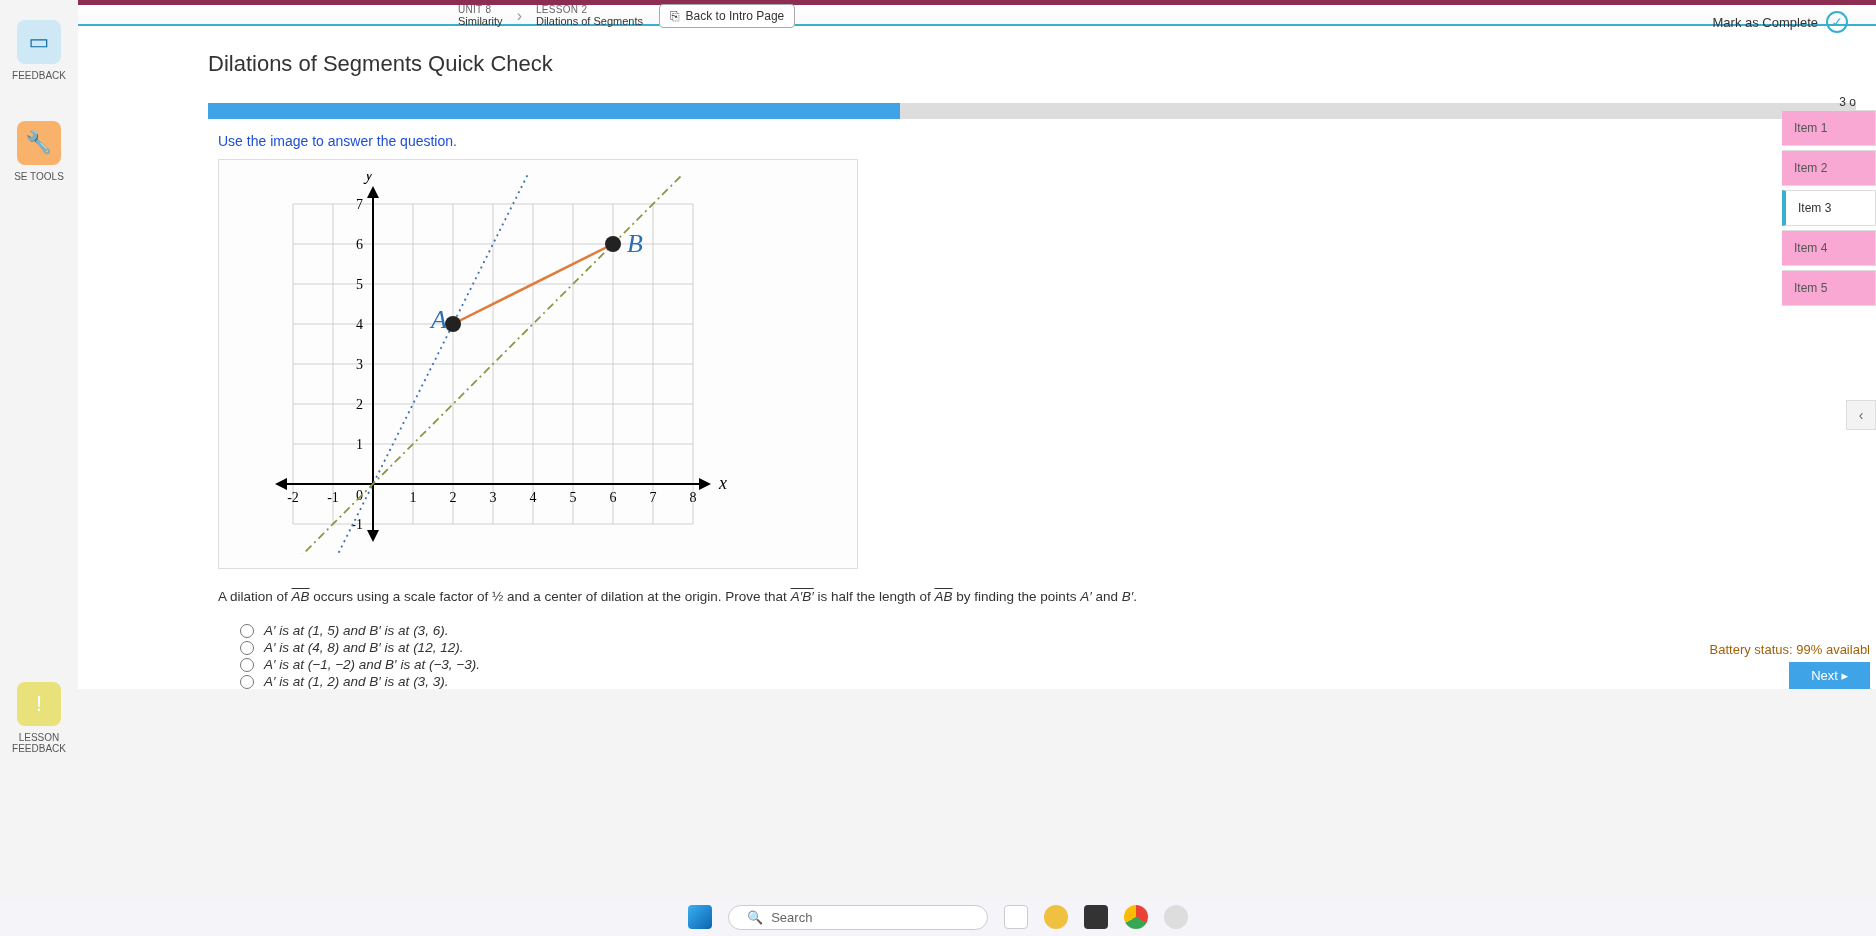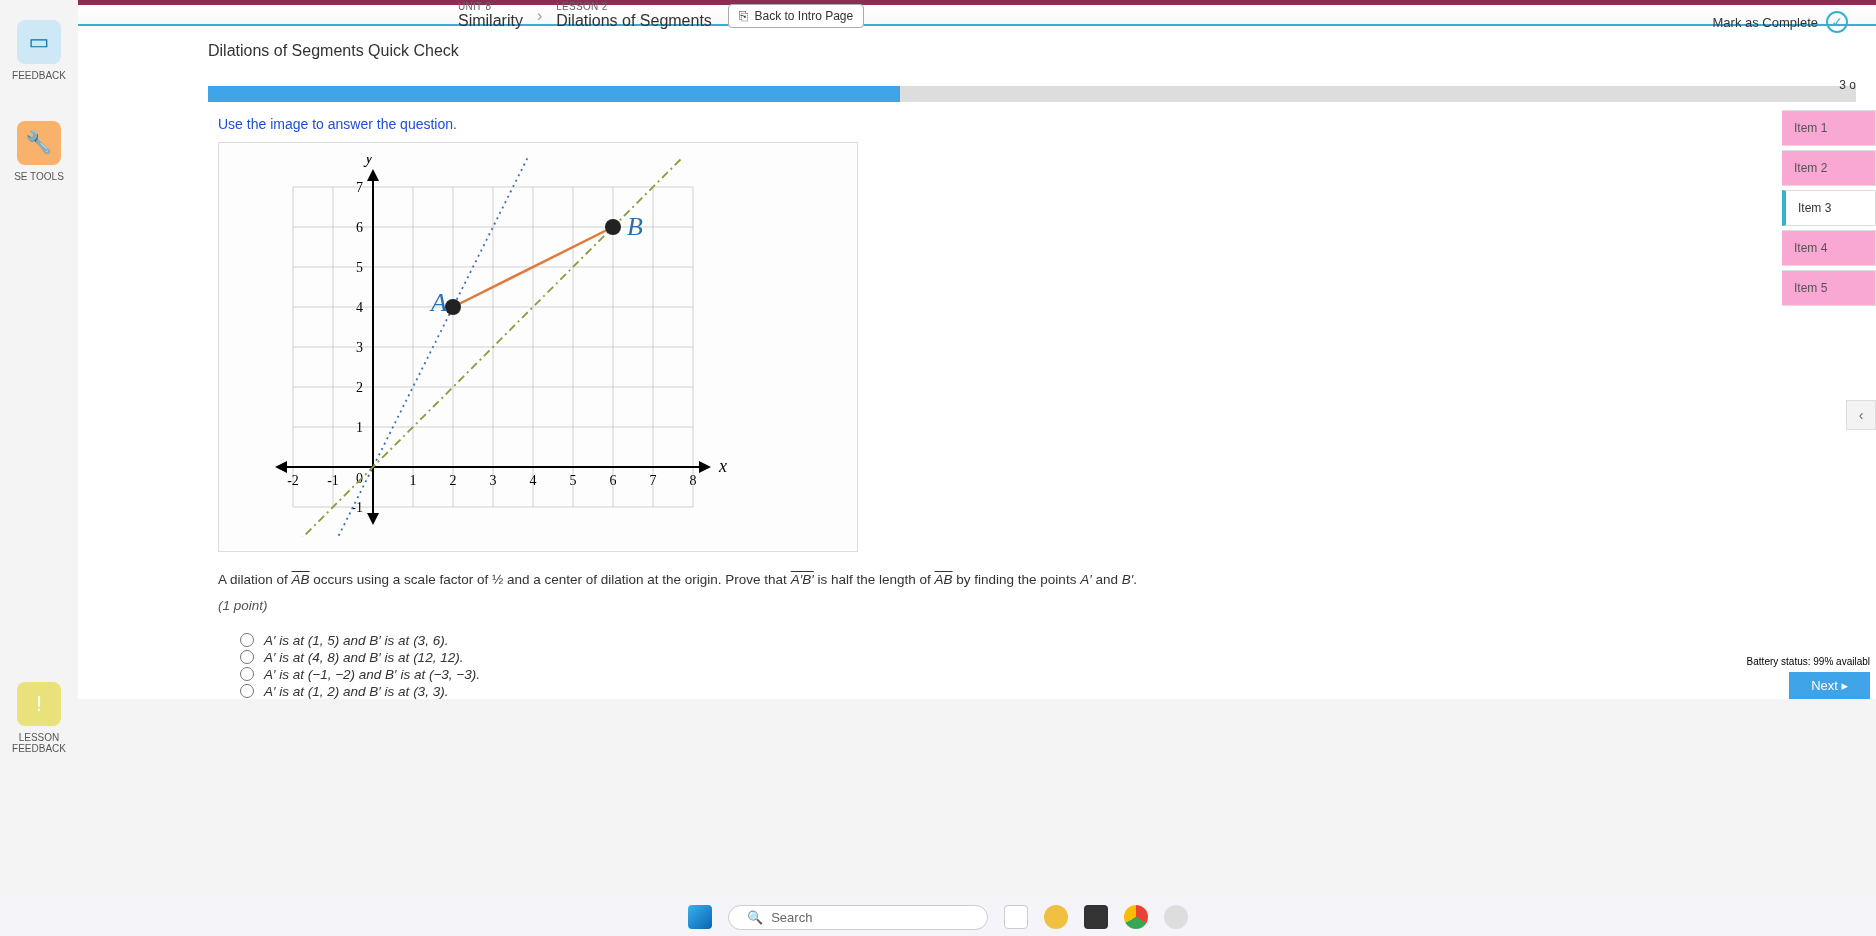--- a/index.html
+++ b/index.html
@@ -11,46 +11,46 @@
   .rail-icon.blue { background: #cfe8f5; color: #0b6fa4; }
   .rail-icon.orange { background: #f9b26b; color: #fff; }
   .rail-icon.gray { background: #e9e27a; color: #fff; }
   .rail-label { font-size: 10px; color: #555; text-align: center; }
   .collapse-btn { position:absolute; left:96px; top:400px; width:34px; height:34px; border-radius:50%; background:#fff; border:1px solid #ccc; display:flex; align-items:center; justify-content:center; color:#666; font-size:16px; cursor:pointer;}
 
   .page { position: absolute; left: 78px; top: 0; right: 0; background: #fff; border-radius: 0px; }
   .top-bar { display: flex; align-items: center; padding: 2px 20px 0 380px; height: 26px; border-top: 5px solid #8e2d52; border-bottom: 2px solid #36b0cf; position: relative; background: linear-gradient(#fff 0%, #f9f9f9 100%);}
   .bc-group { display: flex; flex-direction: column; line-height: 1.1; }
   .bc-small { font-size: 10px; color: #666; letter-spacing: .3px; }
-  .bc-main { font-size: 16px; color: #333; }
+  .bc-main { font-size: 11px; color: #333; }
   .bc-sep { font-size: 16px; color: #999; padding: 0 14px; }
   .intro-btn { margin-left: 16px; border:1px solid #aaa; padding: 4px 10px; font-size: 12px; border-radius: 4px; background: #fff; color: #333; display:flex; align-items:center; gap:6px; cursor:pointer;}
   .mark-complete { position: absolute; right: 28px; top: 6px; font-size: 13px; color: #333; display:flex; align-items:center; gap: 8px;}
   .check-circle { width:22px; height:22px; border:2px solid #36b0cf; border-radius:50%; display:inline-flex; align-items:center; justify-content:center; color:#36b0cf; font-size:14px;}
 
-  .title-row { padding: 16px 20px 8px 130px; font-size: 16px; color: #333; font-weight: 400;}
+  .title-row { padding: 25px 20px 8px 130px; font-size: 22px; color: #333; font-weight: 400;}
   .progress-wrap { margin: 18px 20px 0 130px; height: 16px; background: #ddd; position: relative; }
   .progress-fill { height:100%; width: 42%; background: #3fa3e8; }
   .prog-label { position: absolute; right: 0; bottom: 10px; font-size: 12px; color: #333;}
 
   .content { margin: 14px 120px 0 140px; background: #fff; position:relative;}
   .prompt { font-size: 14px; color: #1d4ed8; margin-bottom: 10px;}
   .graph-card { border: 1px solid #ddd; width: 640px; height: 410px; padding: 14px; background: #fdfdfd;}
   .qtext { font-size: 13.5px; color: #333; margin-top: 18px; line-height: 1.5; font-style: normal;}
   .qtext .points { font-style: italic; color:#555; display:block; margin-top:6px;}
   .options { margin: 16px 0 0 22px; display:flex; flex-direction:column; gap:2px;}
   .opt { display:flex; align-items:center; gap:10px; font-size: 13.5px; color:#333;}
   .opt input { width:14px; height:14px; }
 
   .item-nav { position:absolute; right:0px; top:110px; width:94px; display:flex; flex-direction:column; gap:4px;}
   .item-btn { background:#f9a8d4; border:1px solid #ddd; border-left:0; padding: 10px 12px; font-size:12px; color:#555; cursor:pointer; text-align:left;}
   .item-btn.active { background:#fff; border-left:4px solid #36b0cf; color:#333;}
   .item-nav .collapse-items { margin-top: 90px; background:#f3f3f3; border:1px solid #ddd; width:30px; height:30px; align-self:flex-end; display:flex; align-items:center; justify-content:center; font-size:14px; color:#666;}
 
-  .battery { position:absolute; right: 6px; bottom: 32px; font-size:10px; color:#000000;}
+  .battery { position:absolute; right: 6px; bottom: 32px; font-size:13px; color:#a16207;}
   .next-btn { position:absolute; right: 6px; bottom: 0px; background:#3fa3e8; color:#fff; padding:6px 22px; font-size:13px; border:0; cursor:pointer;}
   .taskbar { position:absolute; left:0; right:0; bottom:0; height:38px; background:rgba(245,245,250,.9); display:flex; align-items:center; justify-content:center; gap:16px;}
   .search-box { display:flex; align-items:center; gap:8px; background:#fff; border:1px solid #ccc; border-radius:20px; padding:4px 18px; font-size:13px; color:#666; width:260px;}
   .tb-icon { width:24px; height:24px; border-radius:4px; display:inline-block;}
 
   svg text { font-family: 'Times New Roman', serif; }
   .overline { text-decoration: overline; font-style: italic;}
   .mathit { font-style: italic; }
 </style>
 </head>
@@ -158,21 +158,20 @@
           <line x1="220" y1="150" x2="380" y2="70" stroke="#e07b3c" stroke-width="2.5"></line>
           <circle cx="220" cy="150" r="8" fill="#222"></circle>
           <text x="198" y="154" font-size="26" font-style="italic" fill="#2a6fb0">A</text>
           <circle cx="380" cy="70" r="8" fill="#222"></circle>
           <text x="394" y="78" font-size="26" font-style="italic" fill="#2a6fb0">B</text>
         </svg>
     </div>
 
     <div class="qtext">
       <span>A dilation of </span><span class="overline">AB</span><span> occurs using a scale factor of </span><span>½</span><span> and a center of dilation at the origin. Prove that </span><span class="overline">A′B′</span><span> is half the length of </span><span class="overline">AB</span><span> by finding the points </span><span class="mathit">A′</span><span> and </span><span class="mathit">B′</span><span>.</span>
-      <span class="points">(1 point)</span>
     </div>
 
     <div class="options">
       <label class="opt">
           <input type="radio" name="ans" style="">
           <span class="mathit">A′ is at (1, 5) and B′ is at (3, 6).</span>
         </label>
       <label class="opt">
           <input type="radio" name="ans" style="">
           <span class="mathit">A′ is at (4, 8) and B′ is at (12, 12).</span>

